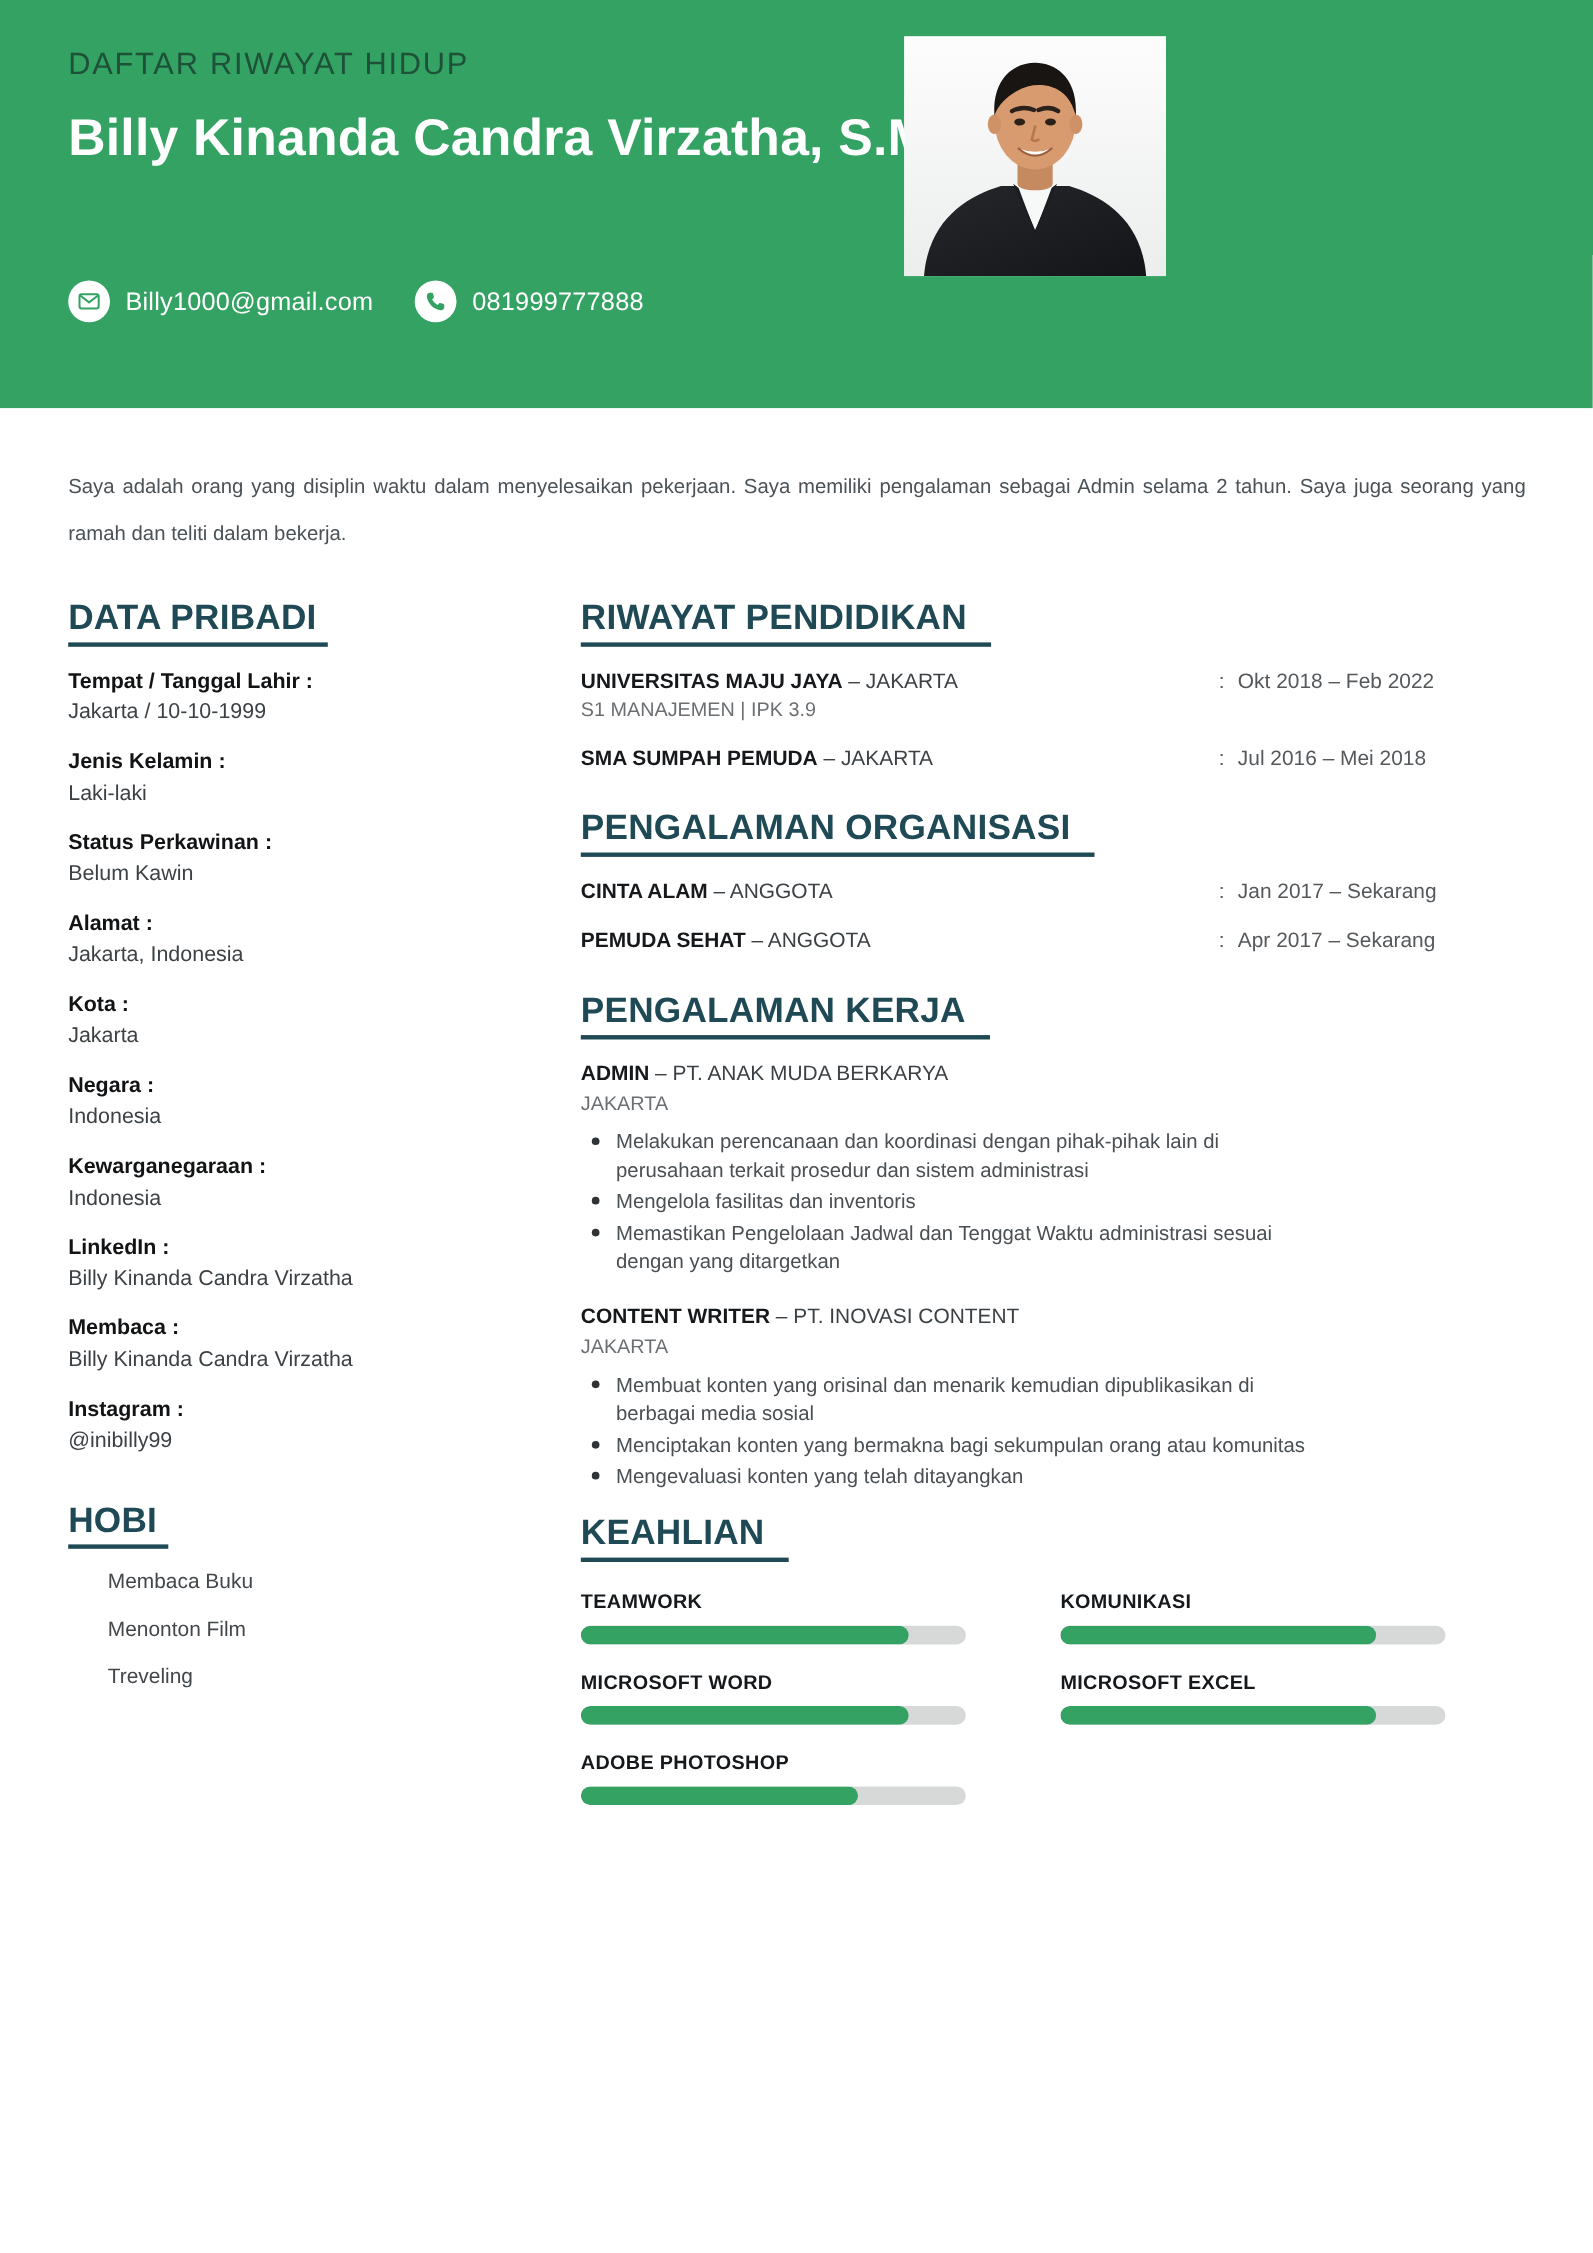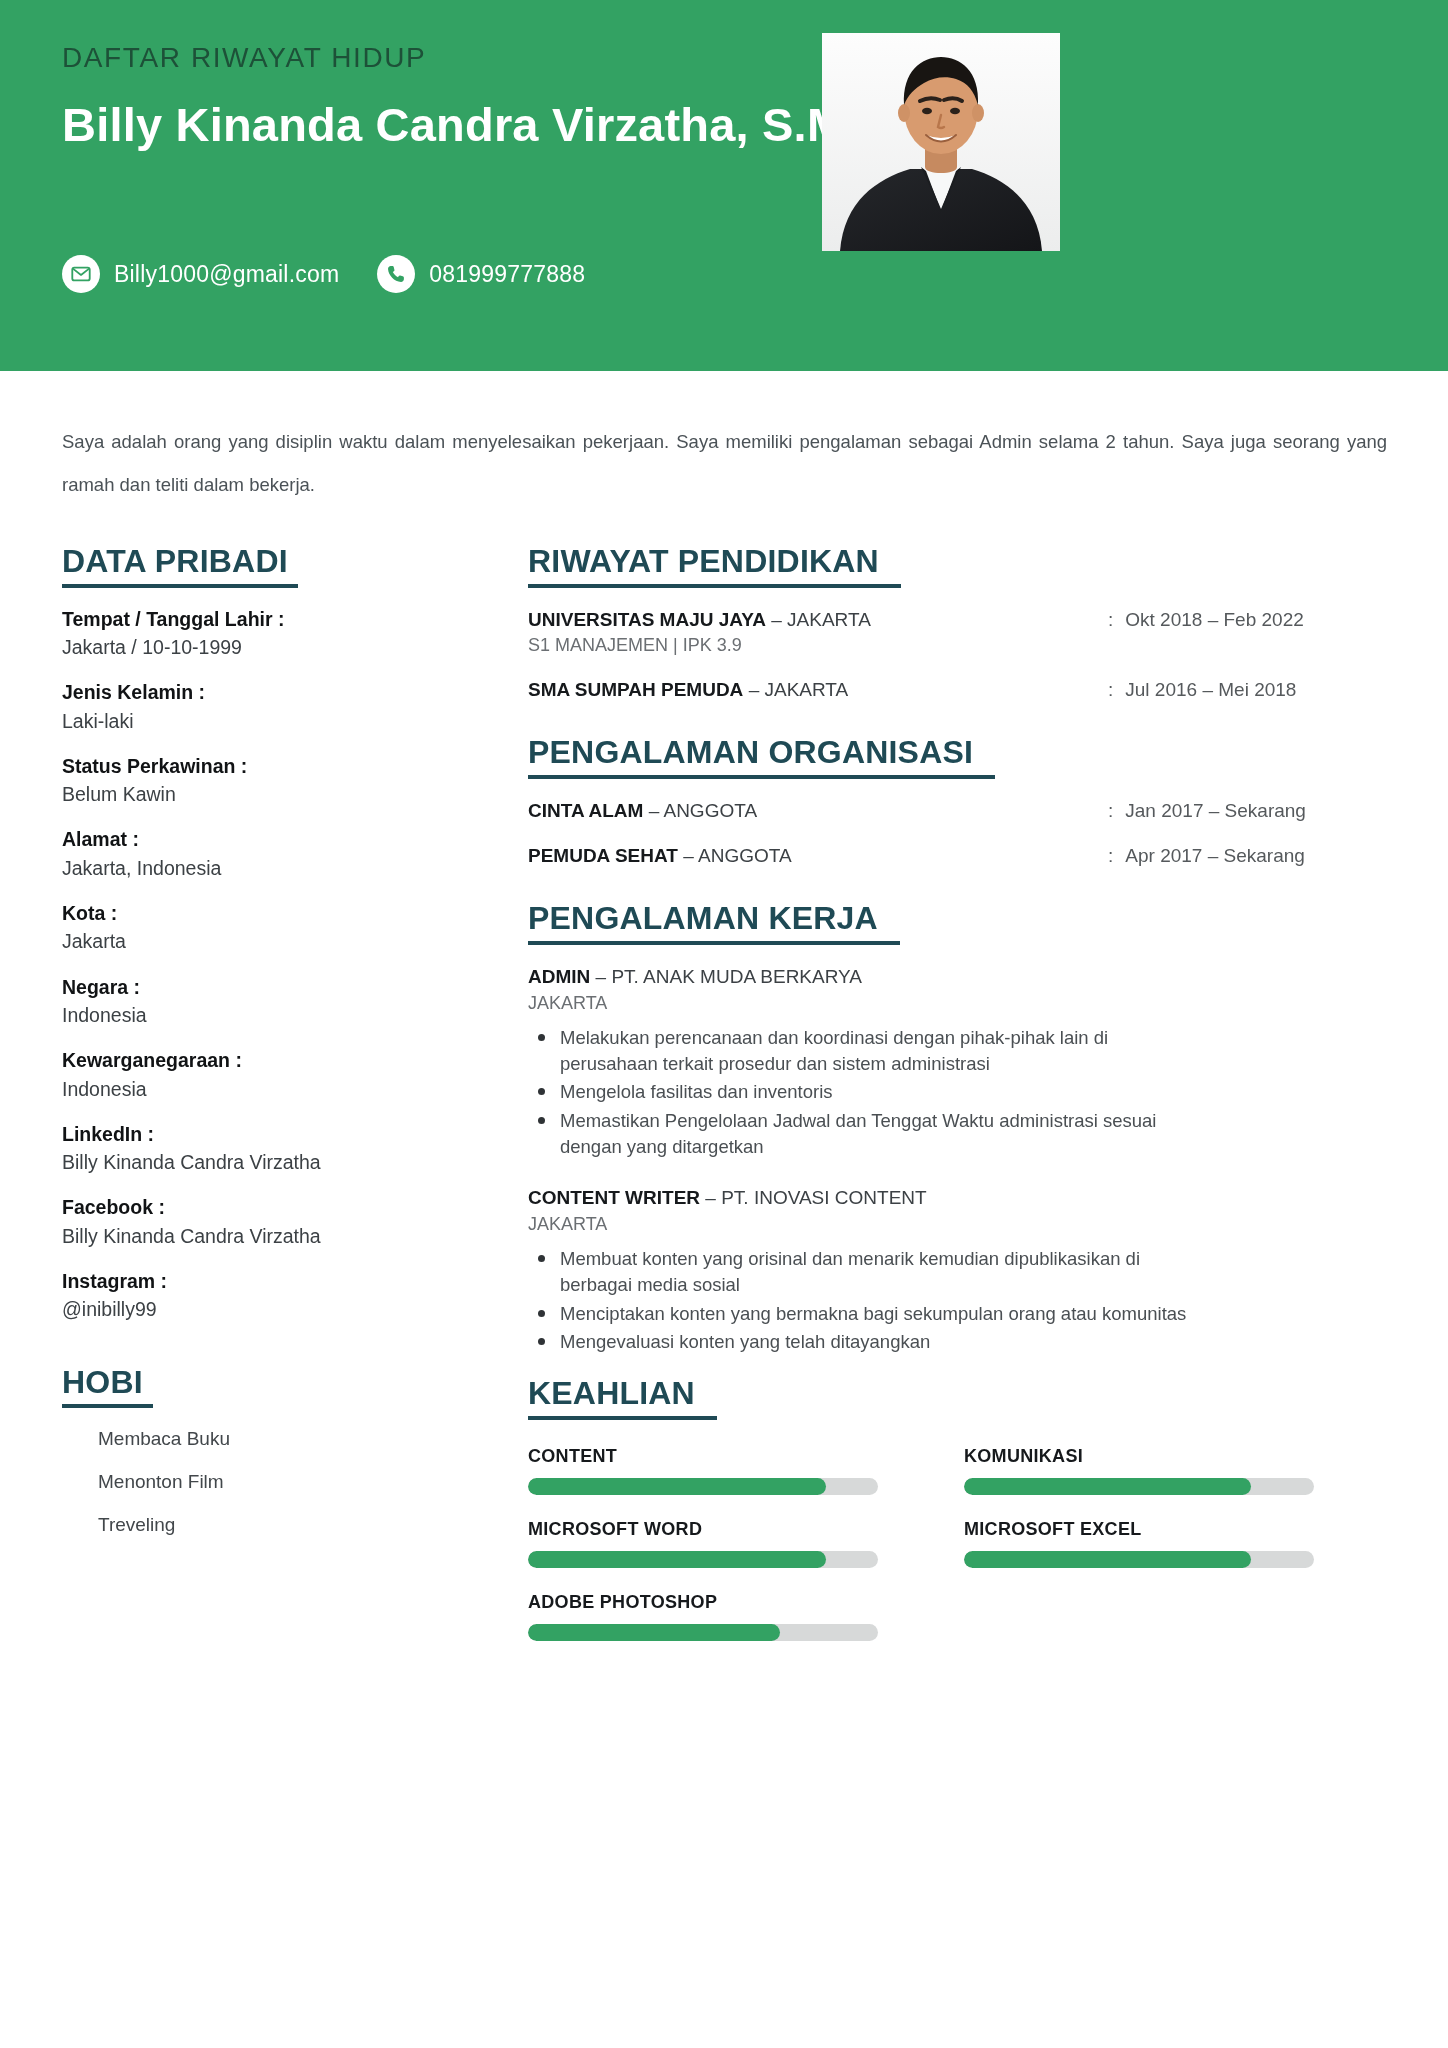--- a/index.html
+++ b/index.html
@@ -229,21 +229,21 @@
     </div>
     <div class="field">
       <div class="field-label">Kewarganegaraan :</div>
       <div class="field-value">Indonesia</div>
     </div>
     <div class="field">
       <div class="field-label">LinkedIn :</div>
       <div class="field-value">Billy Kinanda Candra Virzatha</div>
     </div>
     <div class="field">
-      <div class="field-label">Facebook :</div>
+      <div class="field-label">Membaca :</div>
       <div class="field-value">Billy Kinanda Candra Virzatha</div>
     </div>
     <div class="field">
       <div class="field-label">Instagram :</div>
       <div class="field-value">@inibilly99</div>
     </div>
 
     <div style="margin-top:42px">
       <div class="sec-title">HOBI</div>
     </div>
@@ -352,21 +352,21 @@
 
     </div>
 
     
     <div style="margin-top:20px">
       <div class="sec-title right-pad">KEAHLIAN</div>
     </div>
 
     <div class="skills-grid">
       <div>
-        <div class="skill-name">CONTENT</div>
+        <div class="skill-name">TEAMWORK</div>
         <div class="bar-track" style="background: rgb(215, 217, 217);">
           <div class="bar-fill" style="width: 85%; background: rgb(51, 162, 99);"></div>
         </div>
       </div>
       <div>
         <div class="skill-name">KOMUNIKASI</div>
         <div class="bar-track" style="background: rgb(215, 217, 217);">
           <div class="bar-fill" style="width: 82%; background: rgb(51, 162, 99);"></div>
         </div>
       </div>

